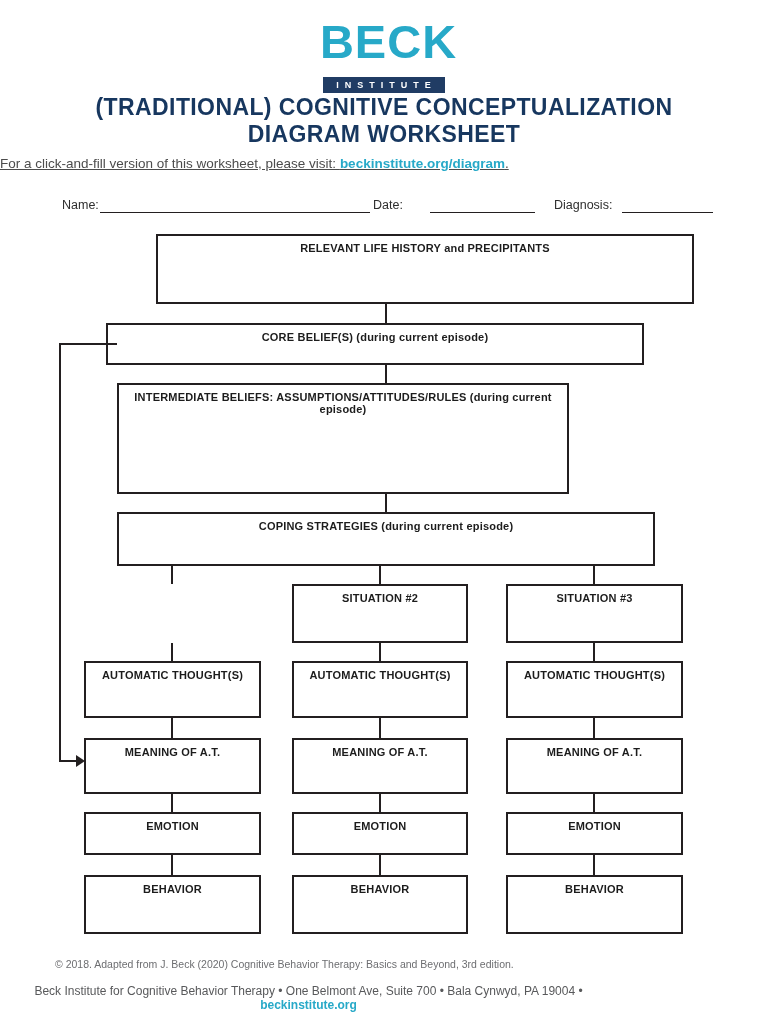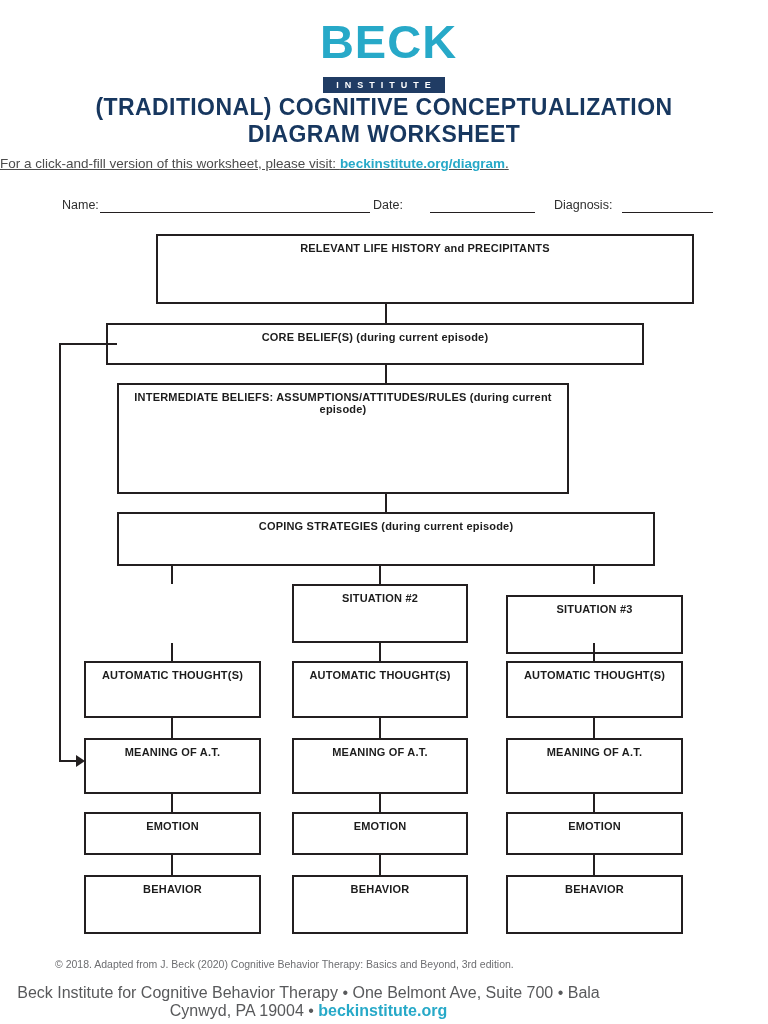--- a/index.html
+++ b/index.html
@@ -47,21 +47,21 @@
     position:absolute;width:0;height:0;
     border-top:6px solid transparent;border-bottom:6px solid transparent;
     border-left:9px solid #231f20;
   }
   
   .footer-copy{
     position:absolute;left:55px;top:958px;font-size:10.5px;color:#6d6e71;
   }
   .footer-address{
     position:absolute;left:0;top:984px;width:617px;text-align:center;
-    font-size:16px;color:#58595b;
+    font-size:12px;color:#58595b;
   }
   .footer-address .lnk{color:#27a9c8;font-weight:700;cursor:pointer;}
 </style>
 </head>
 <body>
 
 <div id="page">
 
   <div class="logo">
     <span class="logo-primary">BECK</span>
@@ -96,21 +96,21 @@
   <div class="dbox" style="left:84px;top:738px;width:177px;height:56px;">MEANING OF A.T.</div>
   <div class="dbox" style="left:84px;top:812px;width:177px;height:43px;">EMOTION</div>
   <div class="dbox" style="left:84px;top:875px;width:177px;height:59px;">BEHAVIOR</div>
 
   <div class="dbox" style="left:292px;top:584px;width:176px;height:59px;">SITUATION #2</div>
   <div class="dbox" style="left:292px;top:661px;width:176px;height:57px;">AUTOMATIC THOUGHT(S)</div>
   <div class="dbox" style="left:292px;top:738px;width:176px;height:56px;">MEANING OF A.T.</div>
   <div class="dbox" style="left:292px;top:812px;width:176px;height:43px;">EMOTION</div>
   <div class="dbox" style="left:292px;top:875px;width:176px;height:59px;">BEHAVIOR</div>
 
-  <div class="dbox" style="left:506px;top:584px;width:177px;height:59px;margin-top:11px;">SITUATION #3</div>
+  <div class="dbox" style="left:506px;top:584px;width:177px;height:59px;">SITUATION #3</div>
   <div class="dbox" style="left:506px;top:661px;width:177px;height:57px;">AUTOMATIC THOUGHT(S)</div>
   <div class="dbox" style="left:506px;top:738px;width:177px;height:56px;">MEANING OF A.T.</div>
   <div class="dbox" style="left:506px;top:812px;width:177px;height:43px;">EMOTION</div>
   <div class="dbox" style="left:506px;top:875px;width:177px;height:59px;">BEHAVIOR</div>
 
   <div class="vline" style="left:385px;top:304px;width:2px;height:19px;"></div>
   <div class="vline" style="left:385px;top:365px;width:2px;height:18px;"></div>
   <div class="vline" style="left:385px;top:494px;width:2px;height:18px;"></div>
 
   <div class="vline" style="left:171px;top:566px;width:2px;height:18px;"></div>

